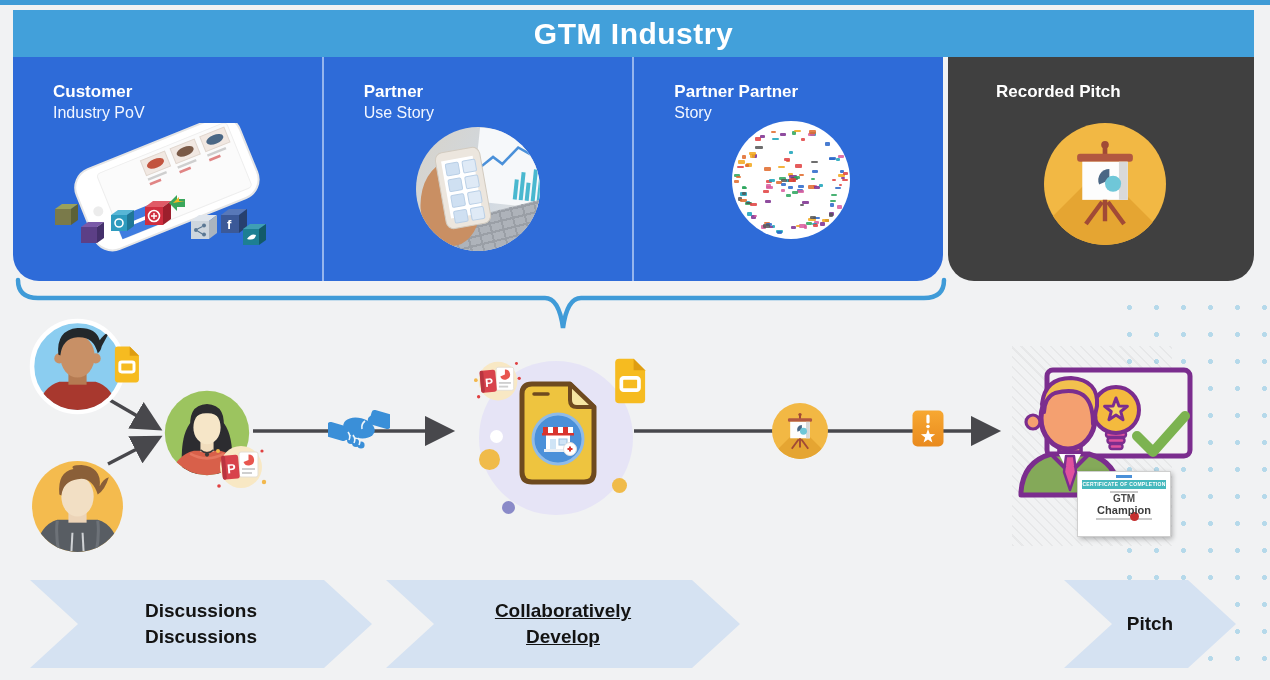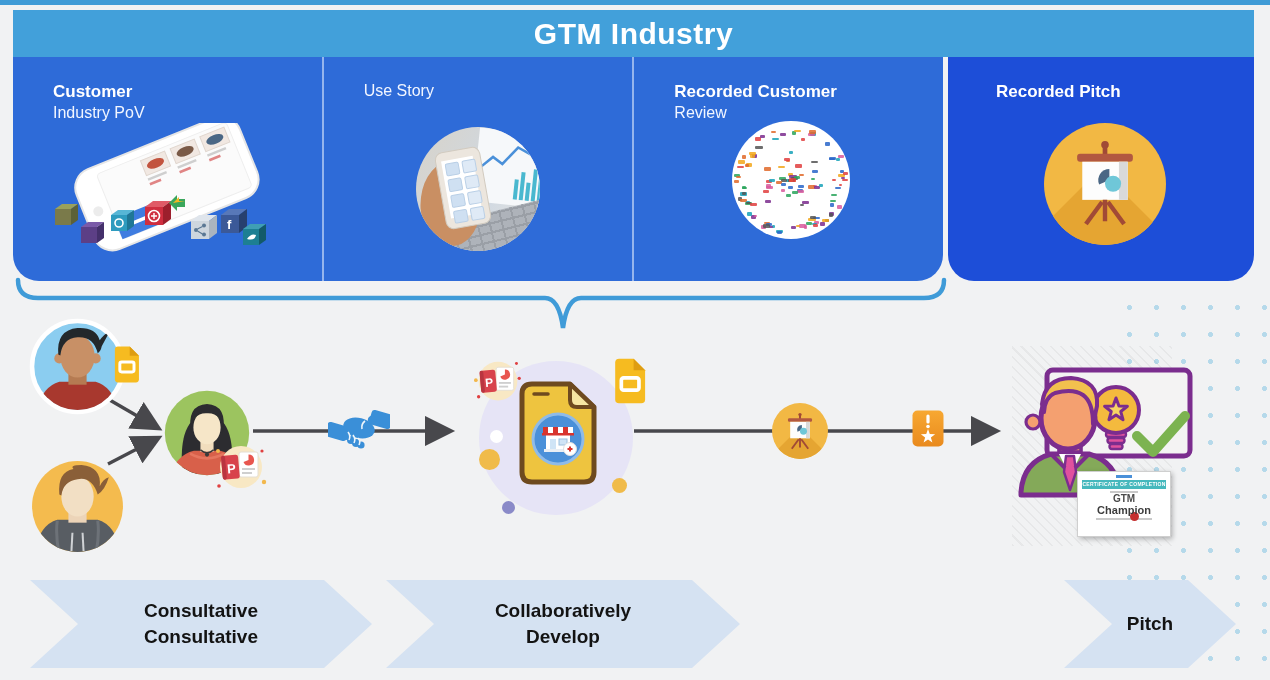--- a/index.html
+++ b/index.html
@@ -9,21 +9,21 @@
 
   
   .top-strip{left:0;top:0;width:1270px;height:5px;background:#3f9bd6;}
   .header{left:13px;top:10px;width:1241px;height:47px;background:#42a0da;display:flex;align-items:center;justify-content:center;}
   .header h1{margin:0;color:#fff;font-size:30px;font-weight:bold;letter-spacing:.5px;}
 
   
   .panel-group{left:13px;top:57px;width:930px;height:224px;background:#2e6bd8;border-radius:0 0 26px 26px;display:flex;overflow:hidden;}
   .panel{flex:1;position:relative;padding:24px 0 0 40px;box-sizing:border-box;}
   .panel + .panel{border-left:2px solid rgba(235,243,255,.55);}
-  .panel-alt{left:948px;top:57px;width:306px;height:224px;background:#1d4ed8;border-radius:0 0 26px 26px;padding:24px 0 12px 48px;box-sizing:border-box;overflow:hidden;}
+  .panel-alt{left:948px;top:57px;width:306px;height:224px;background:#404040;border-radius:0 0 26px 26px;padding:24px 0 12px 48px;box-sizing:border-box;overflow:hidden;}
   .p-title{color:#fff;font-size:17px;font-weight:bold;line-height:1.3;margin:0;}
   .p-sub{color:#f2f6ff;font-size:16px;line-height:1.3;margin:0;}
 
   
   .dots{left:1106px;top:286px;width:162px;height:394px;
         background-image:radial-gradient(#b5d9ea 2.2px, transparent 2.8px);
         background-size:27px 27px;background-position:10px 8px;}
   .hatch{left:1012px;top:346px;width:160px;height:200px;
          background:repeating-linear-gradient(45deg, rgba(110,110,110,.08) 0 1.5px, transparent 1.5px 7px);}
 
@@ -64,21 +64,21 @@
   .cert-line{height:2px;background:#c9c9c9;margin:2px auto 0 auto;}
   .cert-t1{font-size:10px;font-weight:bold;color:#4a4a4a;line-height:1.05;margin-top:1px;position:relative;z-index:1;}
   .cert-t2{font-size:11px;font-weight:bold;color:#3d3d3d;line-height:1.05;position:relative;z-index:1;}
   .cert-seal{position:absolute;left:52px;top:40px;width:9px;height:9px;border-radius:50%;background:#c53030;z-index:0;}
 
   
   .chev{top:580px;height:88px;background:#d5e2f2;display:flex;align-items:center;justify-content:center;
         clip-path:polygon(0% 0%, calc(100% - 48px) 0%, 100% 50%, calc(100% - 48px) 100%, 0% 100%, 48px 50%);}
   .chev span{font-size:19px;font-weight:bold;color:#131313;text-align:center;line-height:1.35;display:block;}
   .chev-1{left:30px;width:342px;}  .chev-1 span{width:170px;}
-  .chev-2{left:386px;width:354px;} .chev-2 span{width:170px;}
+  .chev-2{left:386px;width:354px;} .chev-2 span{width:170px;text-decoration:underline;}
   .chev-3{left:754px;width:296px;}
   .chev-4{left:1064px;width:172px;}
 
   svg{display:block;}
 </style>
 </head>
 <body>
 
 <div class="canvas">
 
@@ -181,20 +181,21 @@
             </g>
         </g>
         <g transform="translate(128,70)">
           <polygon points="0,10 8,2 8,6 16,6 16,14 8,14 8,18" fill="#3aa65c"></polygon>
           <polygon points="4,10 10,4 10,8 16,8" fill="#f2b824"></polygon>
         </g>
       </svg>
     </div>
 
     <div class="panel">
+      <p class="p-title">Partner</p>
       <p class="p-sub">Use Story</p>
       <div class="abs photo-circle">
         <div class="laptop-screen">
           <svg width="72" height="74" viewBox="0 0 72 74">
             <polyline points="4,40 16,28 26,34 40,16 54,22 68,6" fill="none" stroke="#4a90d9" stroke-width="2.5"></polyline>
             <g fill="#49b8cf">
               <rect x="40" y="48" width="4" height="20"></rect>
                 <rect x="46" y="40" width="4" height="28"></rect>
               <rect x="52" y="50" width="4" height="18"></rect>
                 <rect x="58" y="36" width="4" height="32"></rect>
@@ -215,22 +216,22 @@
                 <div class="tile"></div>
                 <div class="tile"></div>
                 <div class="tile"></div>
             </div>
           </div>
         </div>
       </div>
     </div>
 
     <div class="panel">
-      <p class="p-title">Recorded Customer</p>
-      <p class="p-sub">Review</p>
+      <p class="p-title">Partner Partner</p>
+      <p class="p-sub">Story</p>
       <div class="abs collage" id="collage">
           <div class="speck" style="left: 100px; top: 57.5px; width: 3.5px; height: 2px; background: rgb(224, 64, 64); opacity: 0.85;"></div>
           <div class="speck" style="left: 96.2741px; top: 36.7764px; width: 6.28514px; height: 2.67681px; background: rgb(42, 102, 201); opacity: 0.85;"></div>
           <div class="speck" style="left: 98.9722px; top: 73.0049px; width: 5.50711px; height: 2.08108px; background: rgb(42, 164, 92); opacity: 0.85;"></div>
           <div class="speck" style="left: 5.66081px; top: 38.9881px; width: 6.66137px; height: 3.67033px; background: rgb(242, 167, 27); opacity: 0.85;"></div>
           <div class="speck" style="left: 18.7066px; top: 93.876px; width: 5.43165px; height: 3.85198px; background: rgb(123, 45, 142); opacity: 0.85;"></div>
           <div class="speck" style="left: 7.58825px; top: 71.4851px; width: 6.985px; height: 3.89252px; background: rgb(23, 162, 184); opacity: 0.85;"></div>
           <div class="speck" style="left: 22.9107px; top: 25.2975px; width: 7.46938px; height: 3.14099px; background: rgb(85, 85, 85); opacity: 0.85;"></div>
           <div class="speck" style="left: 82.1212px; top: 100.257px; width: 4.73893px; height: 2.78345px; background: rgb(216, 90, 156); opacity: 0.85;"></div>
           <div class="speck" style="left: 31.675px; top: 100.545px; width: 6.21098px; height: 2.50279px; background: rgb(224, 106, 42); opacity: 0.85;"></div>
@@ -593,21 +594,21 @@
     <div class="cert-seal"></div>
     <div class="cert-logo"></div>
     <div class="cert-ribbon">CERTIFICATE OF COMPLETION</div>
     <div class="cert-line" style="width:28px;"></div>
     <div class="cert-t1">GTM</div>
     <div class="cert-t2">Champion</div>
     <div class="cert-line" style="width:56px;"></div>
   </div>
 
   <div class="abs chev chev-1">
-    <span>Consultative Consultative</span>
+    <span>Discussions Discussions</span>
   </div>
   <div class="abs chev chev-2">
     <span>Collaboratively Develop</span>
   </div>
   <div class="abs chev chev-4">
     <span>Pitch</span>
   </div>
 
 </div>
 

